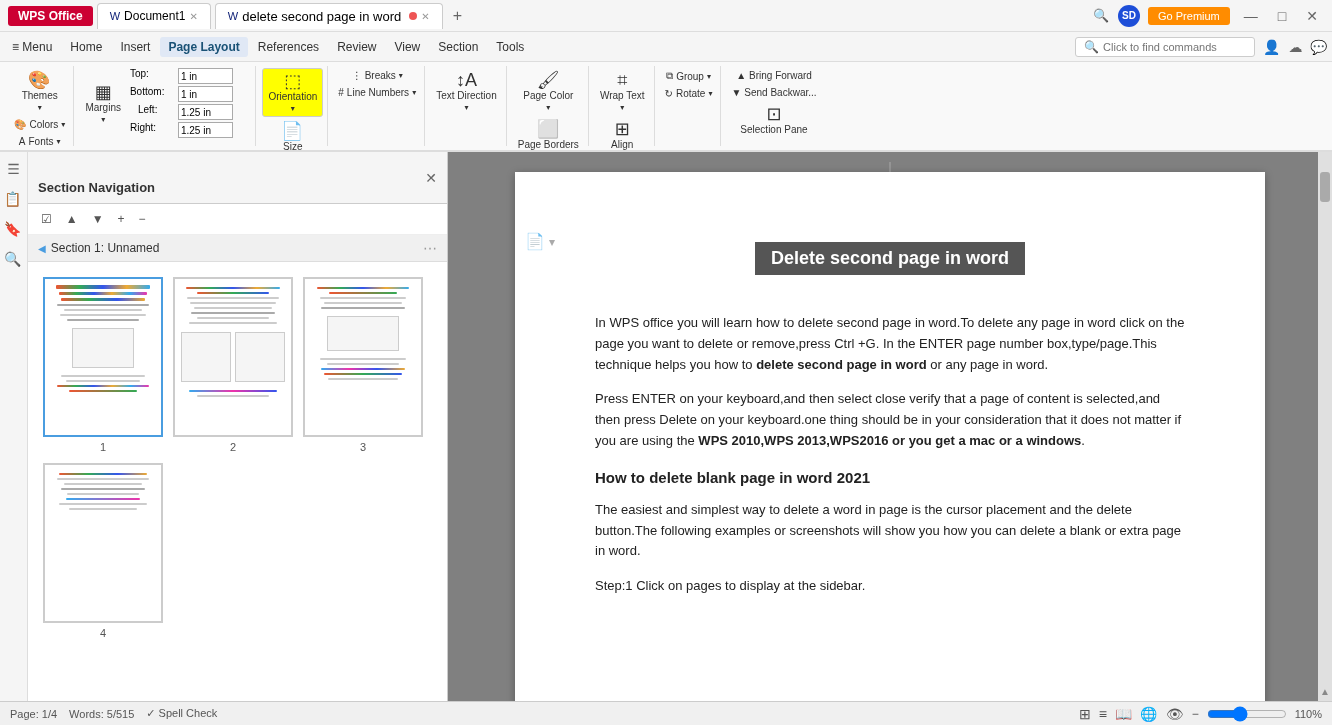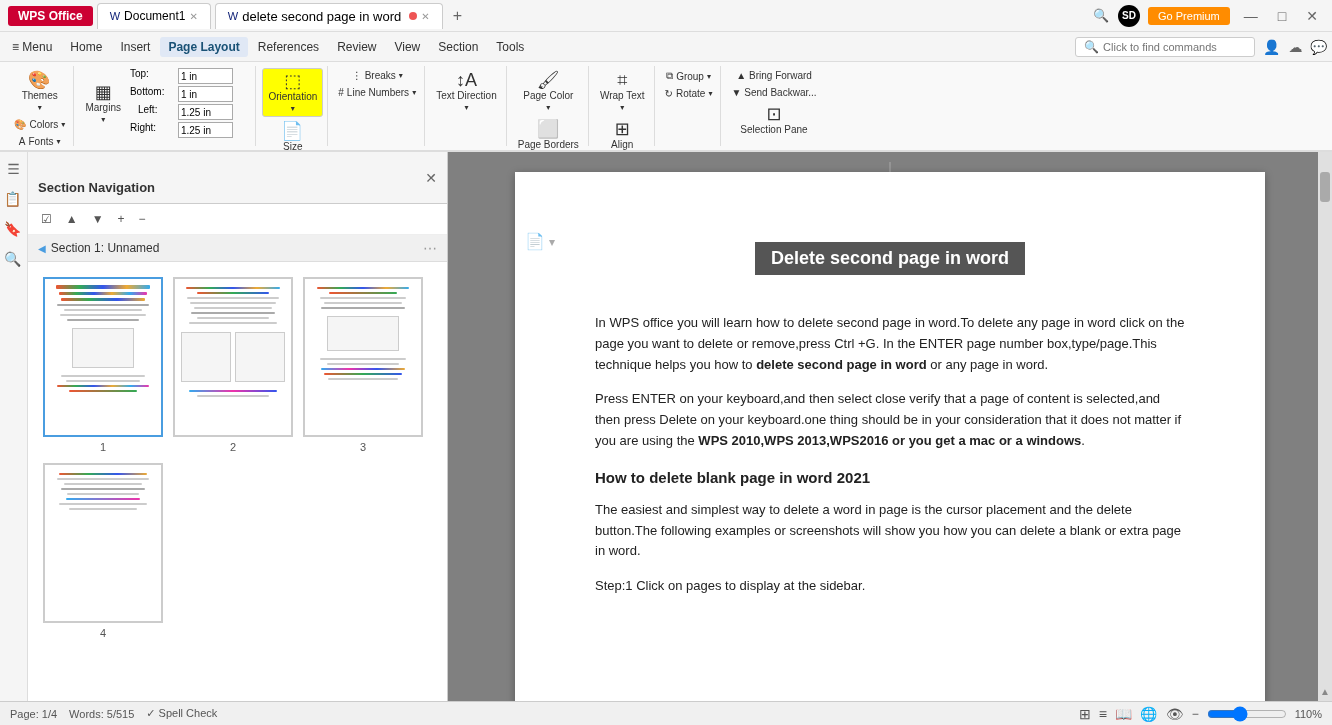--- a/index.html
+++ b/index.html
@@ -147,21 +147,21 @@
   </div>
   <div class="tab">
     <span style="color:#127;font-size:11px">W</span>
     <span style="font-size:13px;max-width:160px;overflow:hidden;white-space:nowrap;">delete second page in word.docx</span>
     <span style="width:8px;height:8px;border-radius:50%;background:#e55;display:inline-block;margin-left:3px;"></span>
     <span class="close-x">✕</span>
   </div>
   <button class="tab-add">+</button>
   <div class="title-bar-right">
     <span style="font-size:13px;color:#666">🔍</span>
-    <span style="width:22px;height:22px;background:#000000;border-radius:50%;display:inline-flex;align-items:center;justify-content:center;color:white;font-size:10px;font-weight:bold">SD</span>
+    <span style="width:22px;height:22px;background:#1d4ed8;border-radius:50%;display:inline-flex;align-items:center;justify-content:center;color:white;font-size:10px;font-weight:bold">SD</span>
     <button class="premium-btn">Go Premium</button>
     <button class="win-btn">—</button>
     <button class="win-btn">□</button>
     <button class="win-btn">✕</button>
   </div>
 </div>
 
 <div class="menu-bar">
   <span class="menu-item">≡ Menu</span>
   <span class="menu-item">Home</span>

